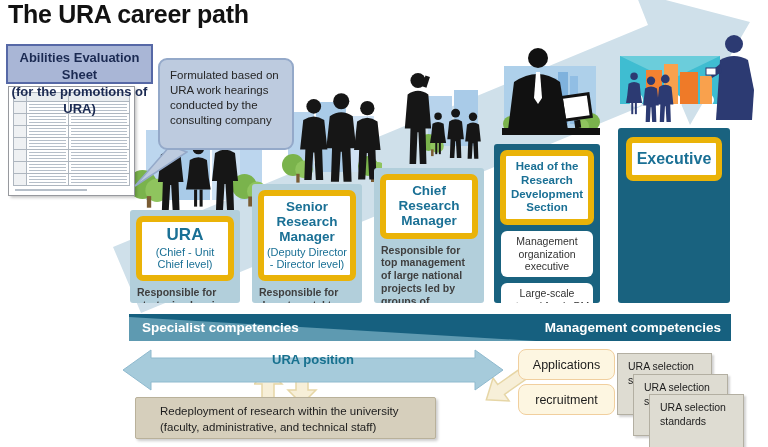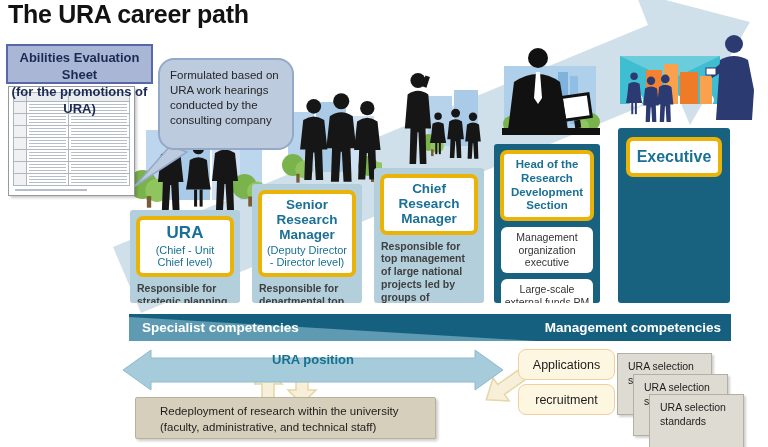--- a/index.html
+++ b/index.html
@@ -23,29 +23,29 @@
   .doc-grid{position:absolute;left:4px;top:5px;width:117px;height:94px;display:grid;
     grid-template-columns:13px 42px 1fr;grid-template-rows:9px repeat(7,12px);
     border-top:1px solid #aeb6bf;border-left:1px solid #aeb6bf;}
   .dc{border-right:1px solid #aeb6bf;border-bottom:1px solid #aeb6bf;}
   .dc.h{background:#e9edf0;}
   .dc.l{background:#eff1f3;}
   .dc.t{background:repeating-linear-gradient(to bottom,#b6bfc9 0 1px,transparent 1px 3px) content-box;padding:2px 2px;}
   .doc-cap{position:absolute;left:6px;bottom:4px;width:72px;height:2px;background:#b6bfc9;}
 
   
-  .callout{left:158px;top:58px;width:136px;height:92px;background:#bdcbdf;border:2px solid #94a9c9;border-radius:16px;
+  .callout{left:158px;top:58px;width:136px;height:92px;background:#bdcbdf;border:2px solid #94a9c9;border-radius:9px;
     color:#262626;font-size:11.5px;line-height:1.3;padding:8px 4px 0 10px;z-index:4;}
   .callout-tail{left:134px;top:146px;z-index:3;}
 
   
   .col{z-index:2;border-radius:3px;overflow:hidden;}
   .col.light{background:#b2cfdb;}
   .col.dark{background:#19627f;}
-  .inner{background:#fff;border-radius:7px;margin:6px 6px 0 6px;text-align:center;padding:4px 2px;border:4px solid #eab308;}
+  .inner{background:#fff;border-radius:7px;margin:6px 6px 0 6px;text-align:center;padding:4px 2px;border:6px solid #eab308;}
   .ititle{color:#1a7095;font-weight:bold;}
   .ilevel{color:#1a7095;font-size:11px;line-height:1.15;margin-top:1px;}
   .idesc{color:#3f3f3f;font-weight:bold;font-size:10.5px;line-height:1.22;padding:5px 7px 0 7px;text-align:left;}
   .role{background:#fff;border-radius:6px;margin:6px 7px 0 7px;text-align:center;font-size:10.5px;line-height:1.2;
     color:#333;padding:4px 2px;}
 
   .col-ura{left:130px;top:210px;width:110px;height:93px;}
   .col-ura .ititle{font-size:17px;line-height:1.1;}
   .col-srm{left:252px;top:184px;width:110px;height:119px;}
   .col-srm .ititle,.col-crm .ititle{font-size:13.5px;line-height:1.1;}

